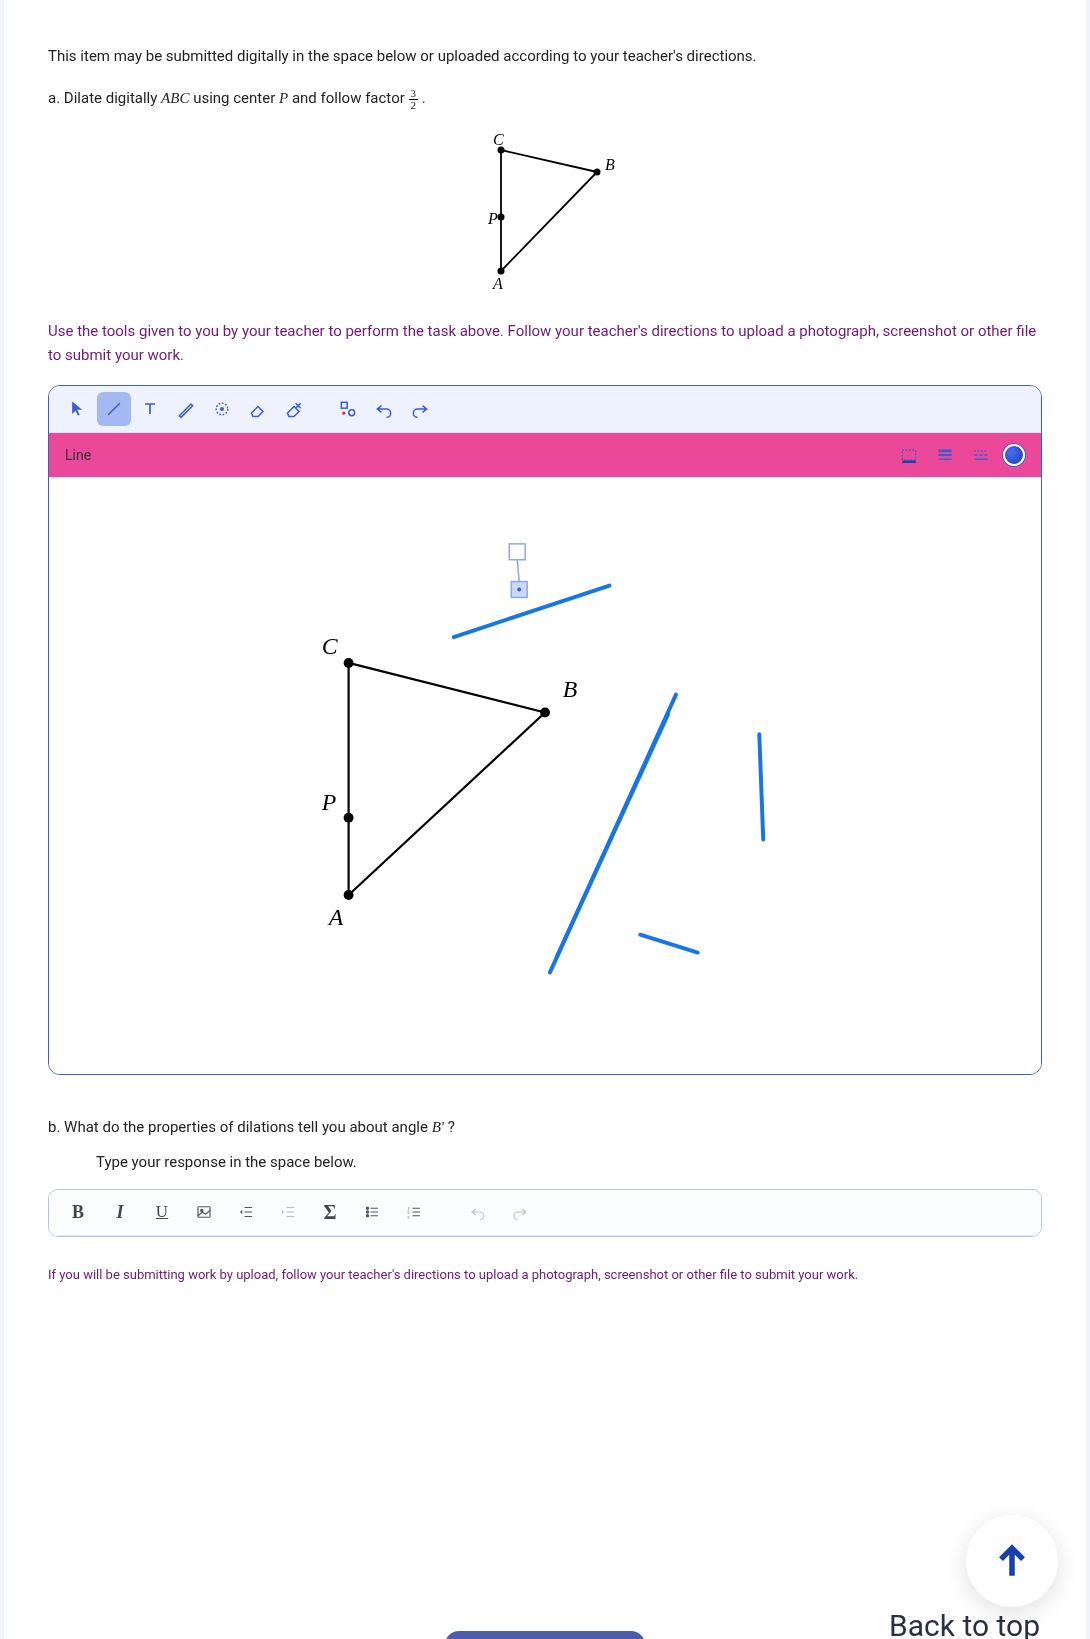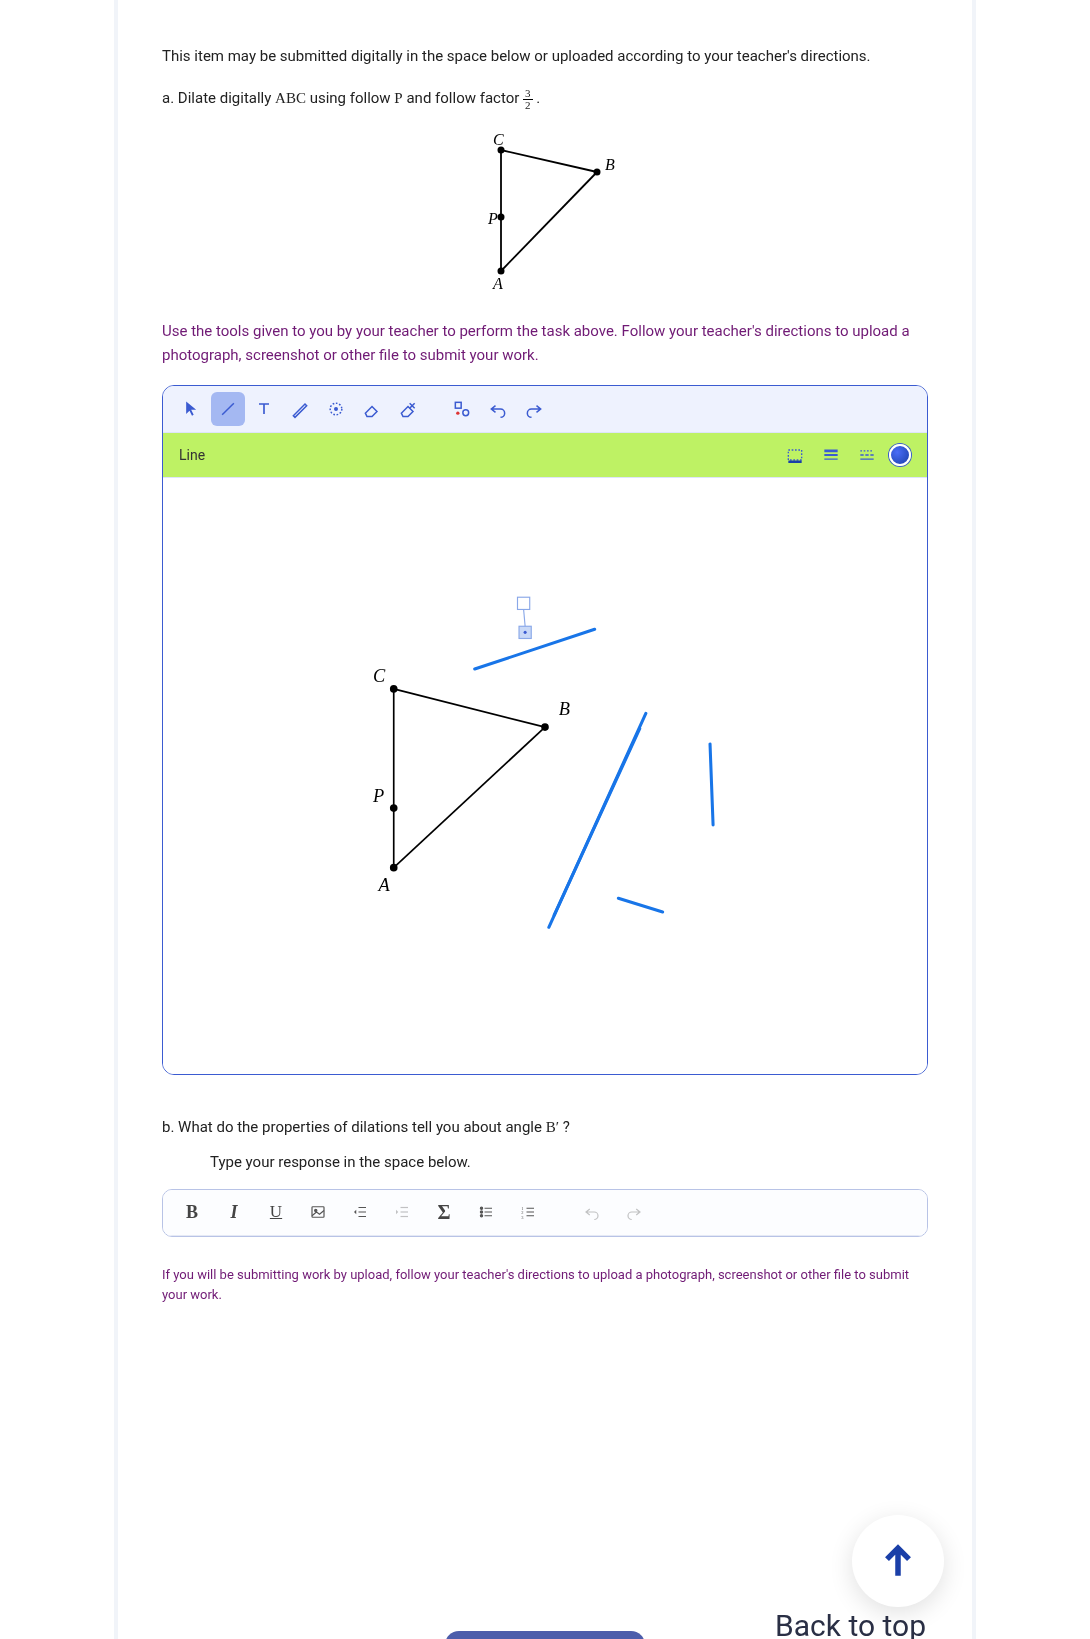--- a/index.html
+++ b/index.html
@@ -3,21 +3,21 @@
 <meta charset="utf-8">
 <style>
   * { box-sizing: border-box; margin: 0; padding: 0; }
   html, body {
     font-family: -apple-system, BlinkMacSystemFont, "Segoe UI", Roboto, sans-serif;
     background: #fff;
     color: #333;
     font-size: 15px;
   }
   .page {
-    width: 862px;
+    width: 1090px;
     min-height: 1639px;
     margin: 0 auto;
     padding: 0;
     position: relative;
     border-left: 4px solid rgba(200,210,230,0.25);
     border-right: 4px solid rgba(200,210,230,0.25);
   }
   .card {
     padding: 44px 44px 0 44px;
   }
@@ -26,21 +26,21 @@
     line-height: 1.6;
     margin-bottom: 18px;
     color: #222;
   }
   .part-text {
     font-size: 15px;
     line-height: 1.6;
     margin-bottom: 14px;
     color: #222;
   }
-  .italic { font-family: "Times New Roman", serif; }
+  .italic { font-style: italic; font-family: "Times New Roman", serif; }
   .fraction {
     display: inline-flex;
     flex-direction: column;
     align-items: center;
     vertical-align: middle;
     font-size: 11px;
     line-height: 1;
     font-family: "Times New Roman", serif;
   }
   .fraction .num { border-bottom: 1px solid #000; padding: 0 2px; }
@@ -82,21 +82,21 @@
     justify-content: center;
     cursor: pointer;
     color: #3b5bd1;
   }
   .tbtn.active {
     background: #a4b8f2;
   }
   .tbtn svg { width: 20px; height: 20px; stroke: #3b5bd1; fill: none; stroke-width: 1.8; }
   .draw-subbar {
     height: 46px;
-    background: #bef264;
+    background: #ec4899;
     border-top: 1px solid #dde5fa;
     border-bottom: 1px solid #dde5fa;
     display: flex;
     align-items: center;
     justify-content: space-between;
     padding: 0 16px;
   }
   .draw-subbar .tool-label {
     font-size: 14px;
     color: #333;
@@ -213,21 +213,21 @@
 <body>
 
 <div class="page">
   <div class="card">
 
     <p class="intro-text">This item may be submitted digitally in the space below or uploaded according to your teacher's directions.</p>
 
     <p class="part-text">
       <span>a. Dilate digitally </span>
       <span class="italic">ABC</span>
-      <span> using follow </span>
+      <span> using center </span>
       <span class="italic">P</span>
       <span> and follow factor </span>
       <span class="fraction">
         <span class="num">3</span>
         <span class="den">2</span>
       </span>
       <span> .</span>
     </p>
 
     <svg class="ref-figure" width="180" height="160" viewBox="0 0 180 160">

